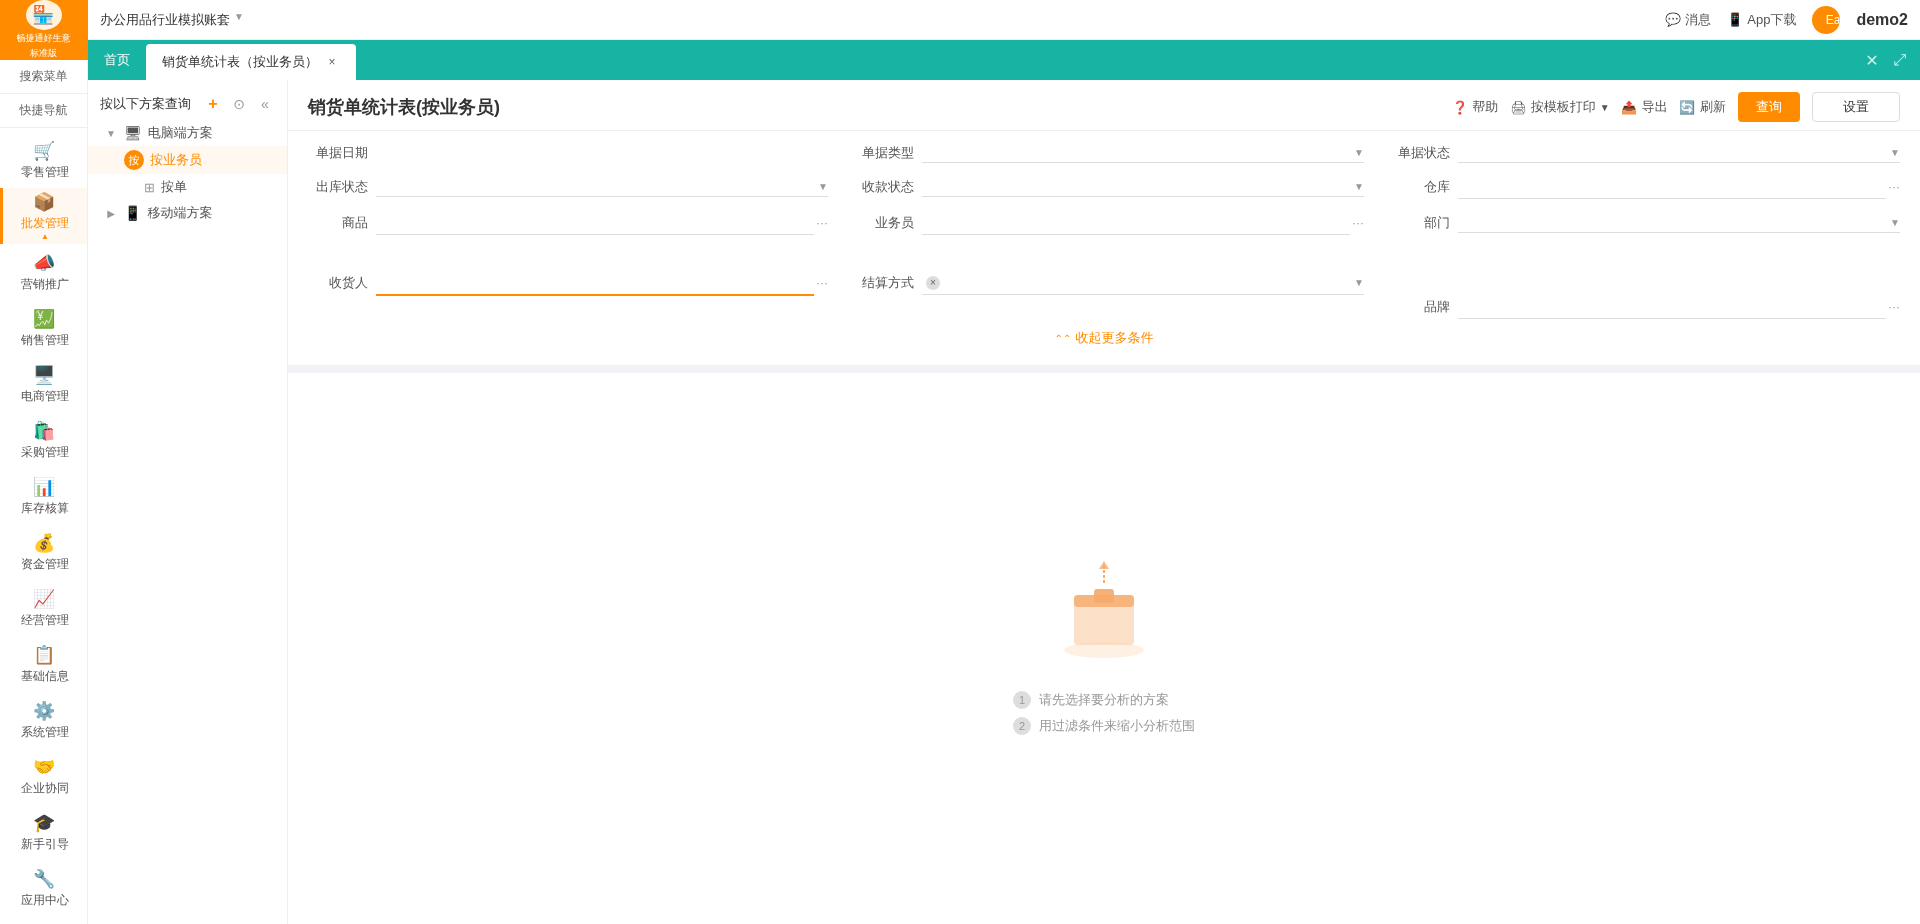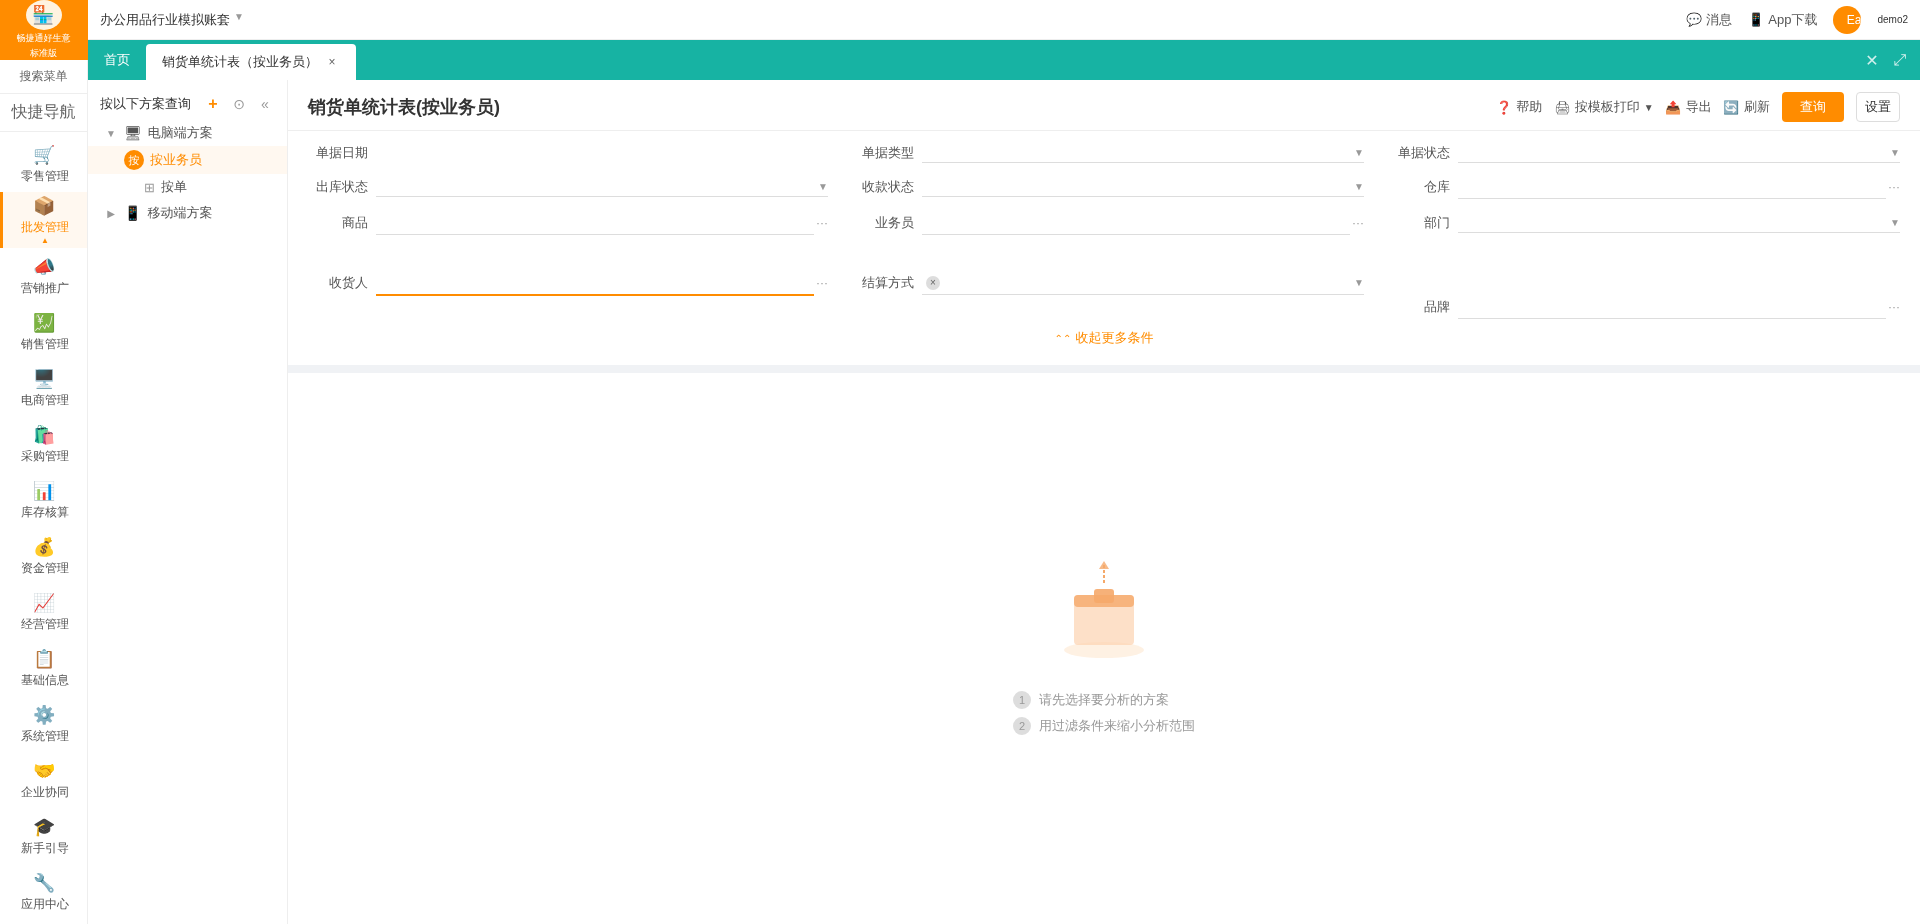--- a/index.html
+++ b/index.html
@@ -10,21 +10,21 @@
     .sidebar-logo { width: 88px; height: 60px; background: #ff8c00; display: flex; flex-direction: column; align-items: center; justify-content: center; }
     .sidebar-logo-icon { width: 36px; height: 36px; background: #fff3e0; border-radius: 50%; display: flex; align-items: center; justify-content: center; font-size: 18px; color: #ff8c00; }
     .sidebar-logo-text { font-size: 9px; color: #fff; margin-top: 2px; }
     .sidebar-search { padding: 8px 0; width: 100%; text-align: center; }
     .sidebar-search-label { font-size: 12px; color: #666; cursor: pointer; }
     .sidebar-nav { width: 100%; }
     .sidebar-nav-item { width: 100%; height: 56px; display: flex; flex-direction: column; align-items: center; justify-content: center; cursor: pointer; color: #555; font-size: 12px; border-left: 3px solid transparent; }
     .sidebar-nav-item.active { color: #ff8c00; border-left: 3px solid #ff8c00; background: #fff8f0; }
     .sidebar-nav-icon { font-size: 18px; margin-bottom: 2px; }
     .sidebar-quick-nav { padding: 8px 0; border-bottom: 1px solid #eee; width: 100%; text-align: center; margin-bottom: 4px; }
-    .sidebar-quick-nav-label { font-size: 16px; color: #666; cursor: pointer; }
+    .sidebar-quick-nav-label { font-size: 12px; color: #666; cursor: pointer; }
 
     
     .main { flex: 1; display: flex; flex-direction: column; height: 100%; overflow: hidden; }
 
     
     .topbar { height: 40px; background: #fff; display: flex; align-items: center; border-bottom: 1px solid #eee; padding: 0 12px; gap: 8px; }
     .topbar-dropdown { font-size: 13px; color: #333; cursor: pointer; display: flex; gap: 4px; }
     .topbar-right { margin-left: auto; display: flex; align-items: center; gap: 16px; }
     .topbar-btn { display: flex; align-items: center; gap: 4px; font-size: 13px; color: #555; cursor: pointer; }
     .topbar-avatar { width: 28px; height: 28px; border-radius: 50%; background: #ff8c00; display: flex; align-items: center; justify-content: flex-end; color: #fff; font-size: 11px; overflow: hidden; }
@@ -57,21 +57,21 @@
 
     
     .right-content { flex: 1; padding: 0; display: flex; flex-direction: column; overflow: hidden; }
 
     
     .page-header { background: #fff; padding: 12px 20px 8px; display: flex; align-items: center; border-bottom: 1px solid #eee; }
     .page-title { font-size: 18px; font-weight: bold; color: #333; flex: 1; }
     .page-actions { display: flex; align-items: center; gap: 12px; }
     .page-action-btn { display: flex; align-items: center; gap: 4px; font-size: 13px; color: #555; cursor: pointer; }
     .btn-primary { background: #ff8c00; color: #fff; border: none; padding: 6px 18px; border-radius: 4px; cursor: pointer; font-size: 13px; }
-    .btn-default { background: #fff; color: #333; border: 1px solid #ddd; padding: 5px 8px; border-radius: 4px; cursor: pointer; font-size: 13px; }
+    .btn-default { background: #fff; color: #333; border: 1px solid #ddd; padding: 5px 30px; border-radius: 4px; cursor: pointer; font-size: 13px; }
 
     
     .filter-area { background: #fff; padding: 12px 20px; }
     .filter-row { display: flex; align-items: center; margin-bottom: 12px; gap: 0; }
     .filter-label { font-size: 13px; color: #555; white-space: nowrap; margin-right: 8px; width: 60px; text-align: right; flex-shrink: 0; }
     .filter-input { flex: 1; border: none; border-bottom: 1px solid #ddd; padding: 4px 0; font-size: 13px; color: #333; outline: none; min-width: 0; }
     .filter-input-orange { border-bottom-color: #ff8c00 !important; }
     .filter-select { flex: 1; border: none; border-bottom: 1px solid #ddd; padding: 4px 0; font-size: 13px; color: #333; outline: none; background: transparent; cursor: pointer; display: flex; align-items: center; justify-content: space-between; }
     .filter-more-btn { color: #999; font-size: 12px; cursor: pointer; margin-left: 2px; }
     .date-filter { display: flex; align-items: center; gap: 4px; flex: 1; }
@@ -183,21 +183,21 @@
         <span>💬</span>
         <span>消息</span>
       </div>
       <div class="topbar-btn">
         <span>📱</span>
         <span>App下载</span>
       </div>
       <div class="topbar-avatar">
         <span style="font-size:12px;">Ea</span>
       </div>
-      <span style="font-size:10px;color:#333;">demo2</span>
+      <span style="font-size:16px;color:#333;font-weight:bold;">demo2</span>
     </div>
   </div>
 
   <div class="tabbar">
     <div class="tab home">
       <span>首页</span>
     </div>
     <div class="tab active-tab">
       <span>销货单统计表（按业务员）</span>
       <span class="tab-close">×</span>

